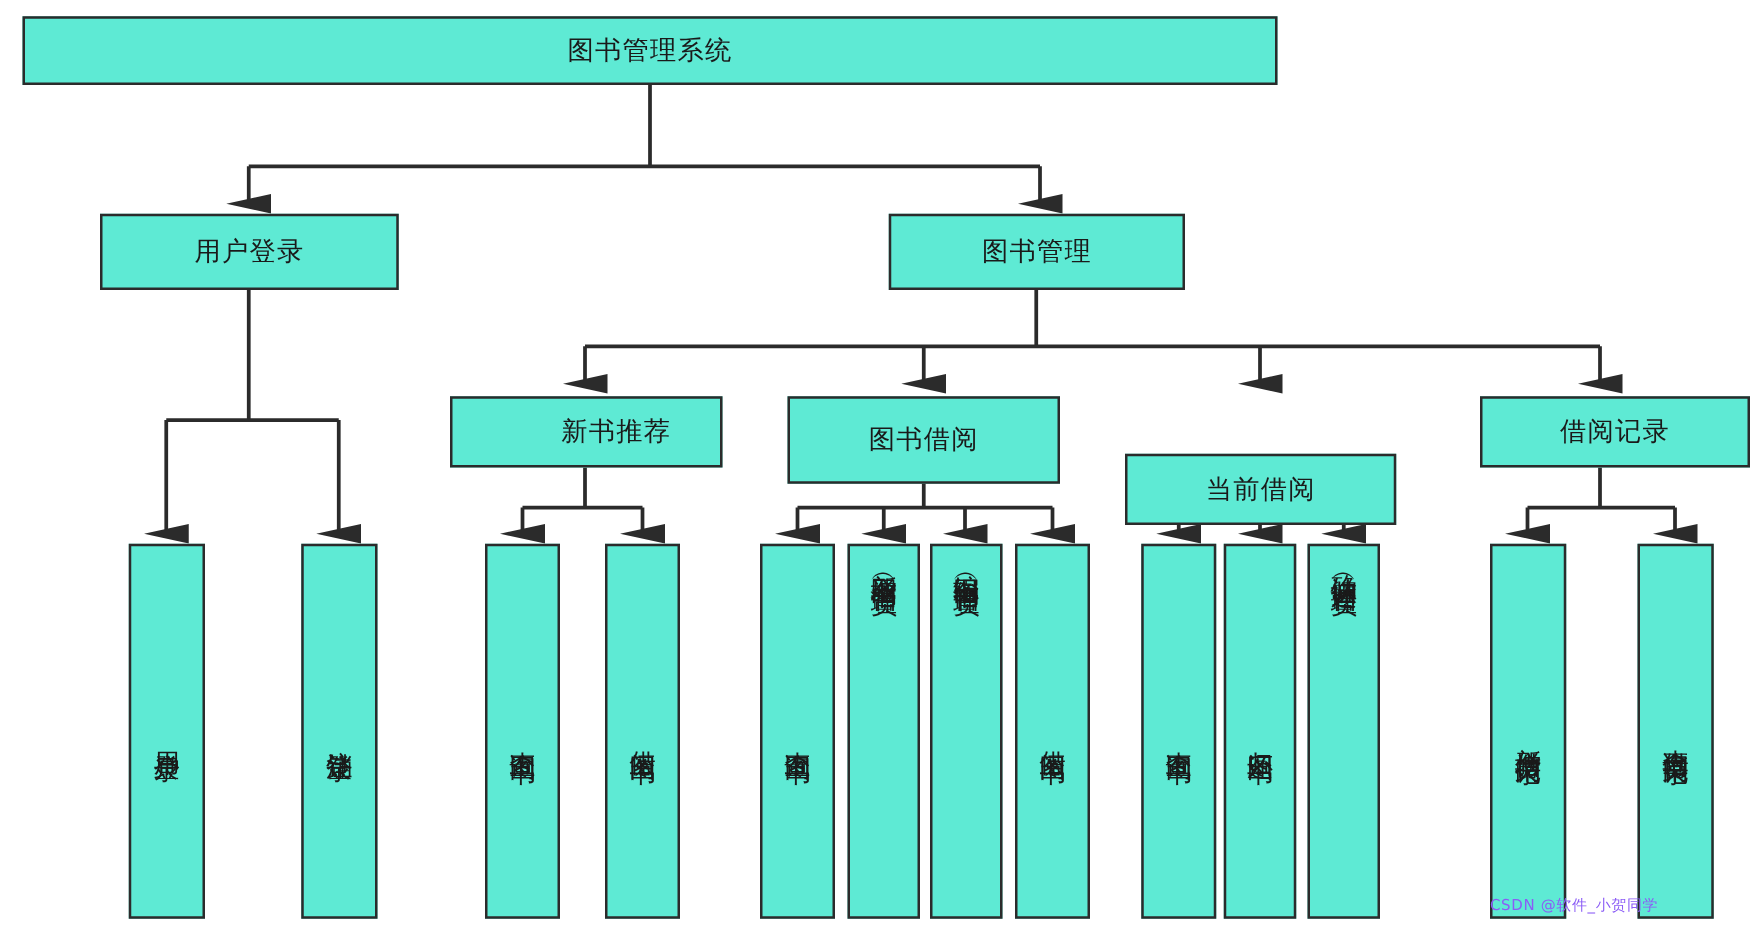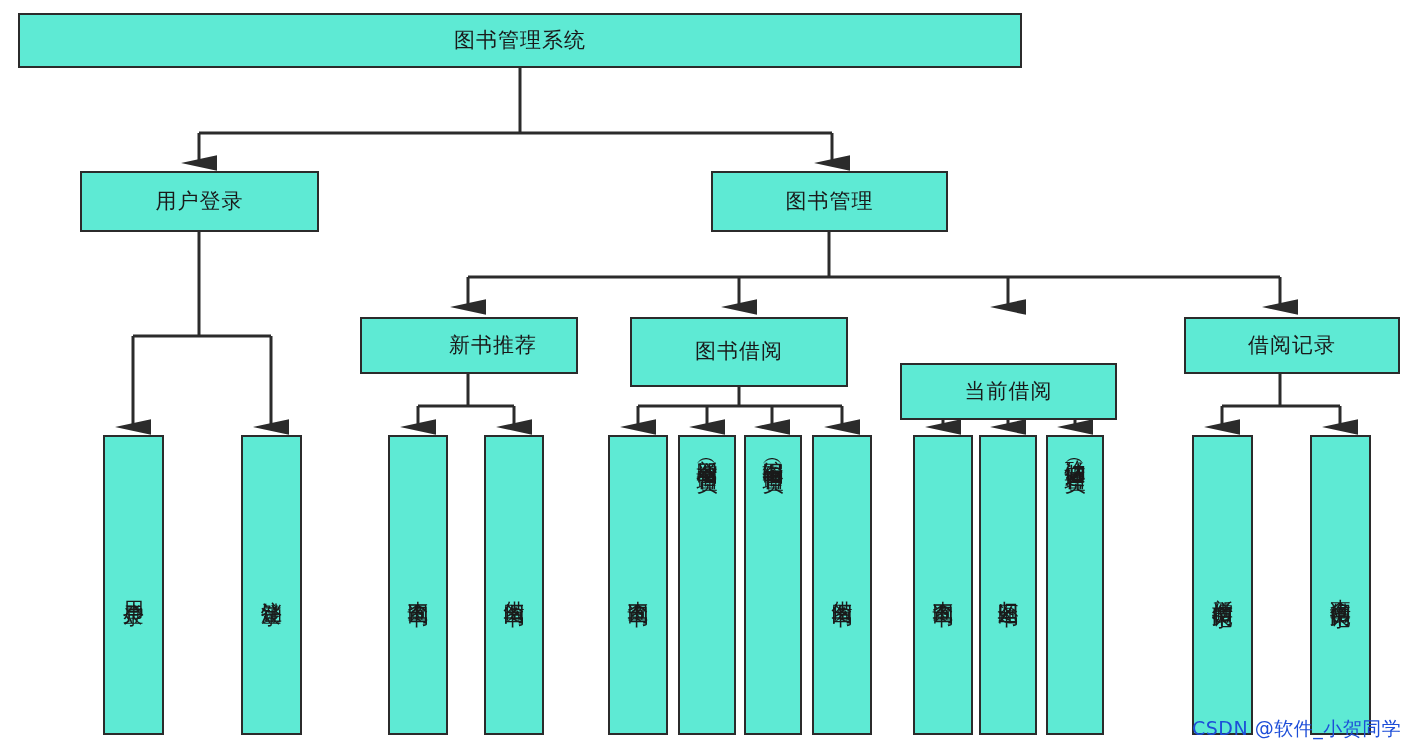--- a/index.html
+++ b/index.html
@@ -50,22 +50,22 @@
     font-size: 21px;
     letter-spacing: 2px;
     line-height: 1.15;
     white-space: nowrap;
   }
   .node.vert.centerv {
     align-items: center;
   }
   .watermark {
     position: absolute;
-    font-size: 19px;
-    color: #1d4ed8;
+    font-size: 12px;
+    color: #8b5cf6;
     white-space: nowrap;
     letter-spacing: 0.5px;
     user-select: none;
   }
 </style>
 </head>
 <body>
 
 <div id="canvas">
 

